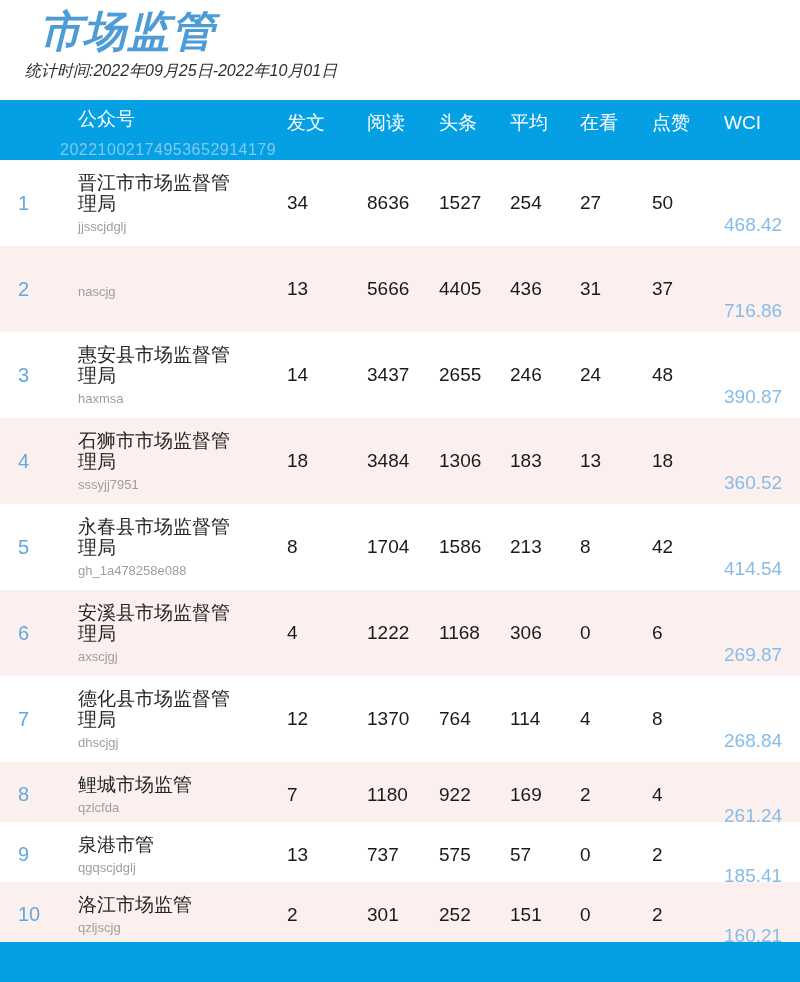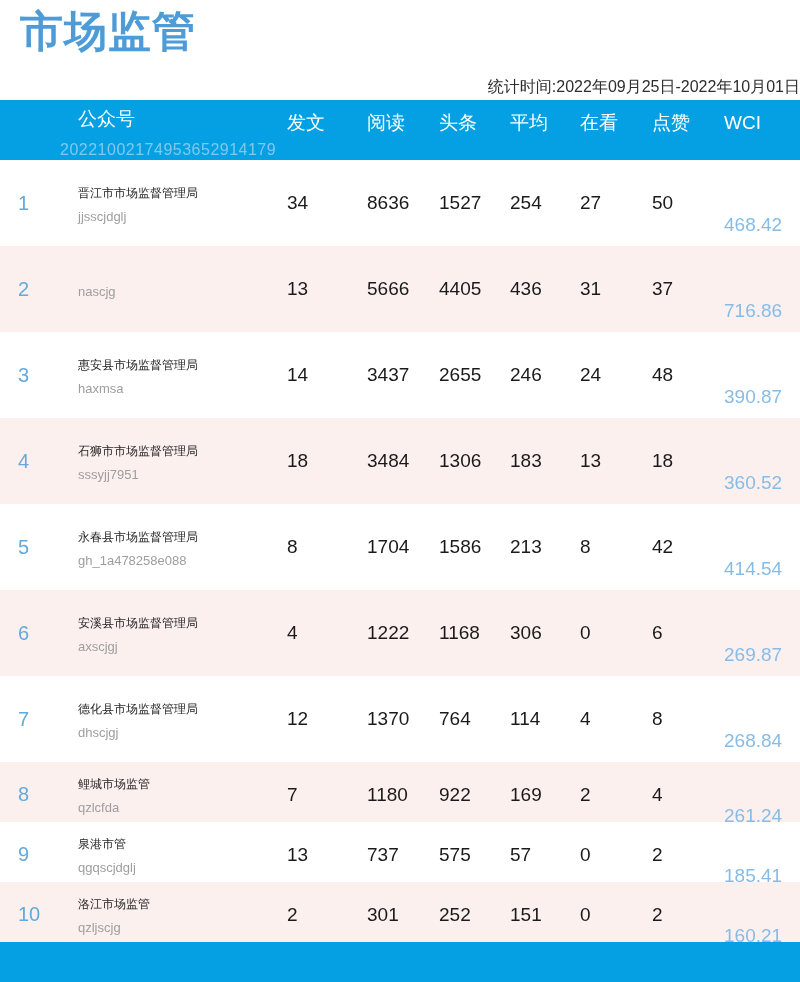--- a/index.html
+++ b/index.html
@@ -12,29 +12,29 @@
   *{box-sizing:border-box;}
   html,body{margin:0;padding:0;background:#ffffff;}
   body{
     width:800px;height:982px;
     font-family:"Liberation Sans","DejaVu Sans",sans-serif;
     overflow:hidden;
   }
   .page{width:800px;height:982px;display:flex;flex-direction:column;background:#fff;}
 
   
-  .top{height:100px;padding:8px 0 0 6px;flex:0 0 auto;}
+  .top{height:100px;padding:8px 0 0 25px;flex:0 0 auto;font-style:italic;}
   .page-title{
     margin:0 0 0 14px;
     font-size:43px;line-height:1.1;font-weight:bold;
     color:var(--title-blue);letter-spacing:1px;
   }
   .subtitle{
-    margin-top:22px;
-    font-size:16px;color:#2e2e2e;text-align:right;
+    margin-top:6px;
+    font-size:16px;color:#2e2e2e;
   }
 
   
   .grid{
     display:grid;
     grid-template-columns:60px 225px 80px 72px 71px 70px 72px 72px 1fr;
     align-items:center;
   }
 
   
@@ -58,21 +58,21 @@
   .row.tall{height:86px;}
   .row.short{height:60px;}
   .row.alt{background:var(--row-pink);}
   .rank-cell{
     padding-left:18px;
     font-size:20px;color:var(--rank-blue);
   }
   .acc-cell{padding-left:18px;}
   .acc-name{
     width:154px;
-    font-size:12px;line-height:21px;color:#262626;
+    font-size:19px;line-height:21px;color:#262626;
     word-break:break-all;
   }
   .acc-id{
     margin-top:5px;
     font-size:13px;line-height:15px;color:#9E9E9E;
   }
   .val-cell{
     padding-left:2px;
     font-size:19px;color:#1A1A1A;
   }

